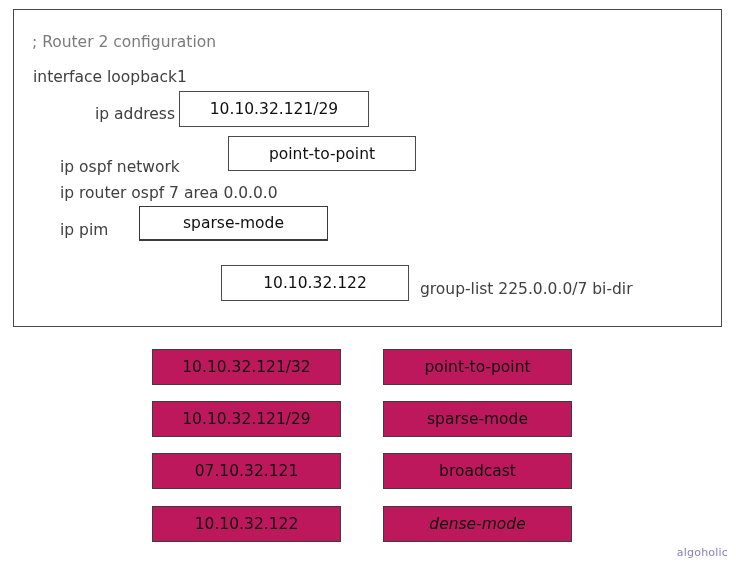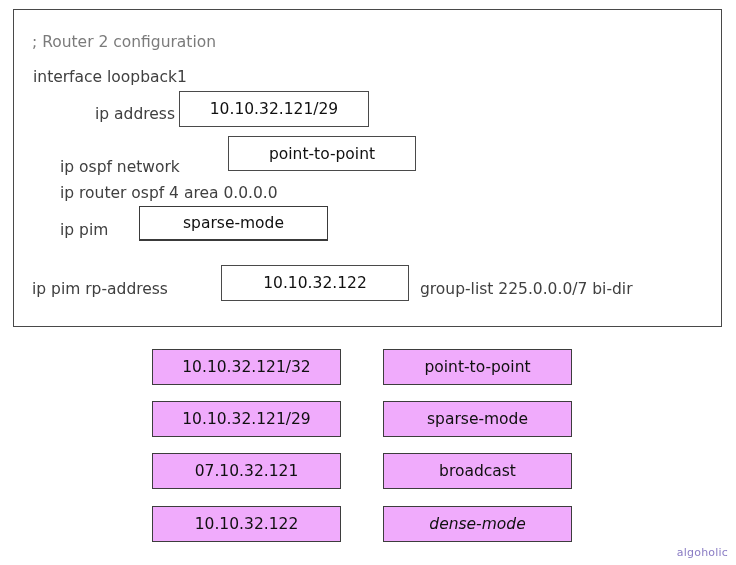--- a/index.html
+++ b/index.html
@@ -59,21 +59,21 @@
     border-right-width: 1.8px;
   }
 
   
   .opt-box {
     position: absolute;
     box-sizing: border-box;
     width: 189px;
     height: 36px;
     border: 1.4px solid #3d3d3d;
-    background: #f0abfc;
+    background: #be185d;
     display: flex;
     align-items: center;
     justify-content: center;
     font-size: 15.5px;
     color: #101010;
     white-space: nowrap;
   }
 
   .watermark {
     position: absolute;
@@ -92,26 +92,25 @@
   <div class="cfg-line cfg-comment" style="left:18px; top:25px;">; Router 2 configuration</div>
 
   <div class="cfg-line" style="left:19px; top:60px;">interface loopback1</div>
 
   <div class="cfg-line" style="left:46px; top:97px;margin-left:35px;">ip address</div>
   <div class="val-box" style="left:165px; top:81px; width:190px; height:36px;">10.10.32.121/29</div>
 
   <div class="cfg-line" style="left:46px; top:141px;margin-top:9px;">ip ospf network</div>
   <div class="val-box" style="left:214px; top:126px; width:188px; height:35px;">point-to-point</div>
 
-  <div class="cfg-line" style="left:46px; top:176px;">ip router ospf 4 area 0.0.0.0</div>
+  <div class="cfg-line" style="left:46px; top:176px;">ip router ospf 7 area 0.0.0.0</div>
 
   <div class="cfg-line" style="left:46px; top:213px;">ip pim</div>
   <div class="val-box heavy" style="left:125px; top:196px; width:189px; height:35px;">sparse-mode</div>
 
-  <div class="cfg-line" style="left:18px; top:272px;">ip pim rp-address</div>
   <div class="val-box" style="left:207px; top:255px; width:188px; height:36px;">10.10.32.122</div>
   <div class="cfg-line" style="left:406px; top:272px;">group-list 225.0.0.0/7 bi-dir</div>
 
 </div>
 
 <div class="opt-box" style="left:152px; top:349px;">10.10.32.121/32</div>
 <div class="opt-box" style="left:152px; top:401px;">10.10.32.121/29</div>
 <div class="opt-box" style="left:152px; top:453px;">07.10.32.121</div>
 <div class="opt-box" style="left:152px; top:506px;">10.10.32.122</div>
 

